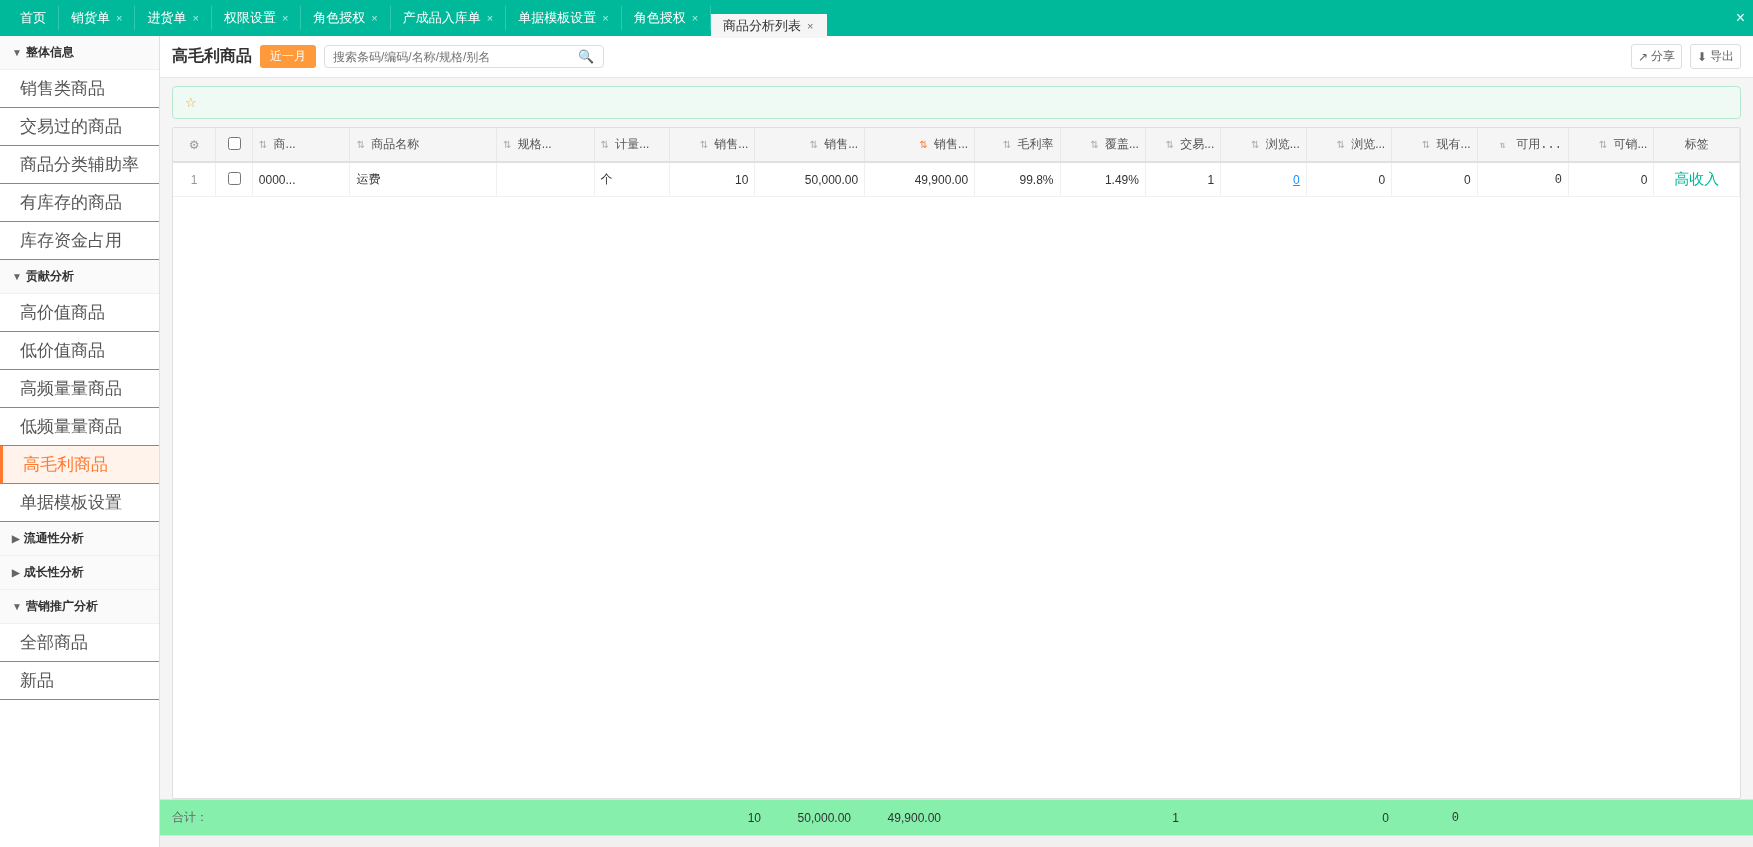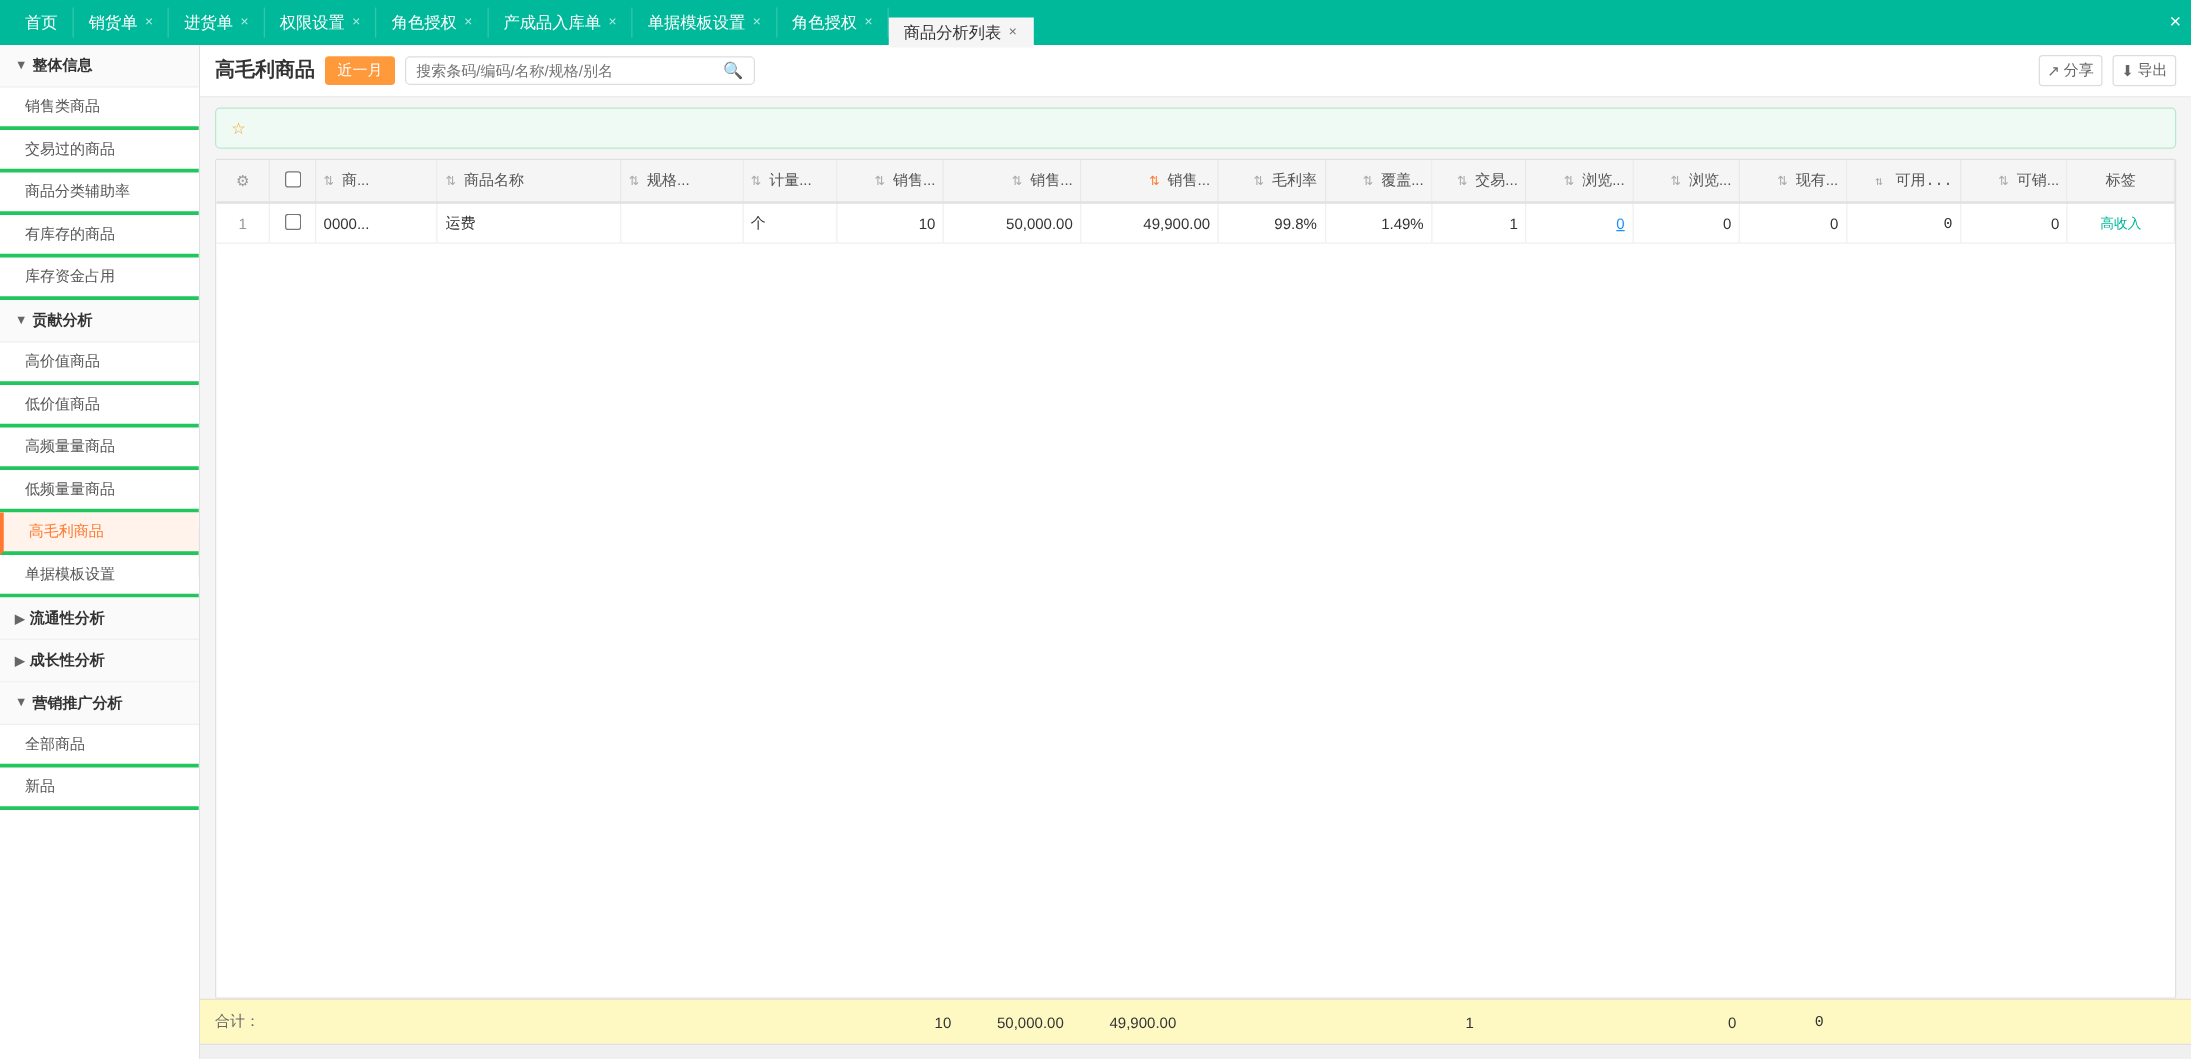--- a/index.html
+++ b/index.html
@@ -39,22 +39,22 @@
       cursor: pointer; display: flex; align-items: center; justify-content: center;
       z-index: 10; color: #666; font-size: 10px;
     }
     .sidebar-group-title {
       display: flex; align-items: center; padding: 8px 12px; font-size: 12px;
       color: #333; font-weight: bold; cursor: pointer; background: #fafafa;
       border-bottom: 1px solid #f0f0f0;
     }
     .sidebar-group-title .arrow { margin-right: 4px; color: #666; font-size: 10px; }
     .sidebar-item {
-      padding: 7px 12px 7px 20px; font-size: 12px; color: #555;
-      cursor: pointer; border-bottom: 3px solid #22c55e;
+      padding: 7px 12px 7px 20px; font-size: 17px; color: #555;
+      cursor: pointer; border-bottom: 1px solid #22c55e;
     }
     .sidebar-item.active {
       background: #fff3eb; color: #ff7a30; border-left: 3px solid #ff7a30;
     }
 
     
     .content-area {
       flex: 1; display: flex; flex-direction: column; overflow: hidden;
     }
 
@@ -128,26 +128,26 @@
     .col-sales-cost { width: 90px; text-align: right; }
     .col-gross { width: 70px; text-align: right; }
     .col-cover { width: 70px; text-align: right; }
     .col-trade { width: 60px; text-align: right; margin-left: 28px; }
     .col-browse1 { width: 70px; text-align: right; }
     .col-browse2 { width: 70px; text-align: right; }
     .col-stock1 { width: 70px; text-align: right; }
     .col-stock2 { width: 70px; text-align: right; font-family: Liberation Mono, monospace; }
     .col-sellable { width: 70px; text-align: right; }
     .col-tag { width: 70px; text-align: center; }
-    .tag-high { color: #00b99a; font-size: 11px; }
+    .tag-high { color: #00b99a; font-size: 15px; }
     .link-val { color: #1890ff; text-decoration: underline; cursor: pointer; }
 
     
     .total-bar {
-      display: flex; align-items: center; background: #fef9c3;
+      display: flex; align-items: center; background: #86efac;
       border-top: 1px solid #e8e0d0; padding: 8px 12px; flex-shrink: 0;
       font-size: 12px; color: #333; min-height: 36px;
     }
     .total-label { color: #666; width: 120px; }
     .total-vals {
       display: flex; gap: 0; flex: 1;
     }
     .total-cell {
       padding: 0 6px; min-width: 70px; text-align: right;
     }

